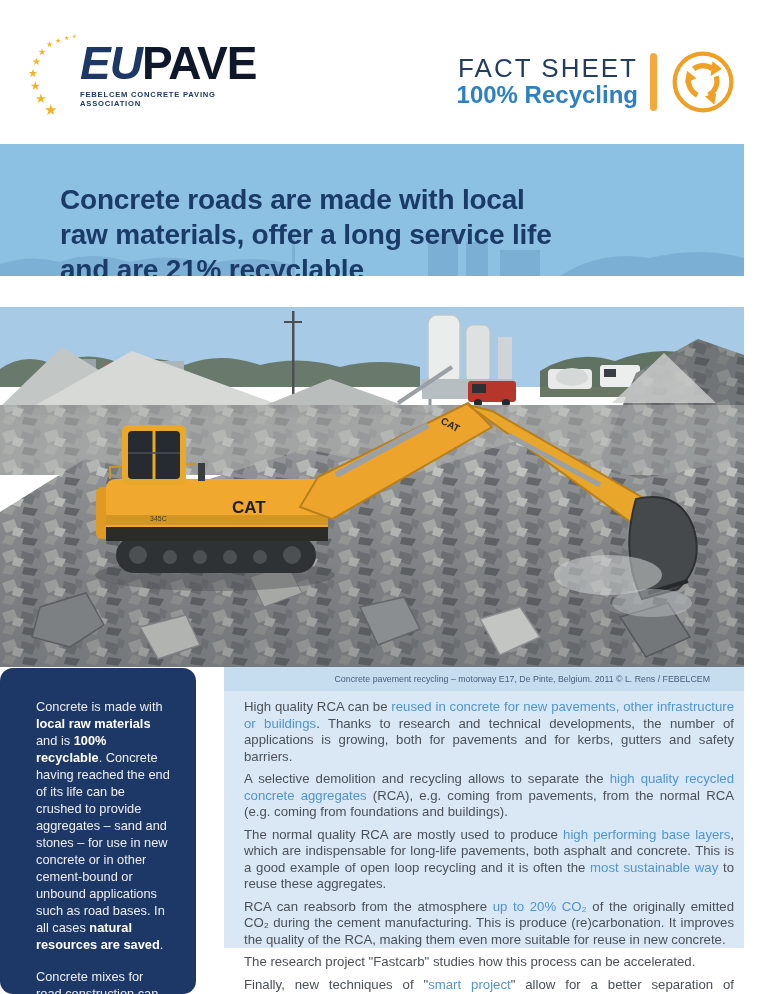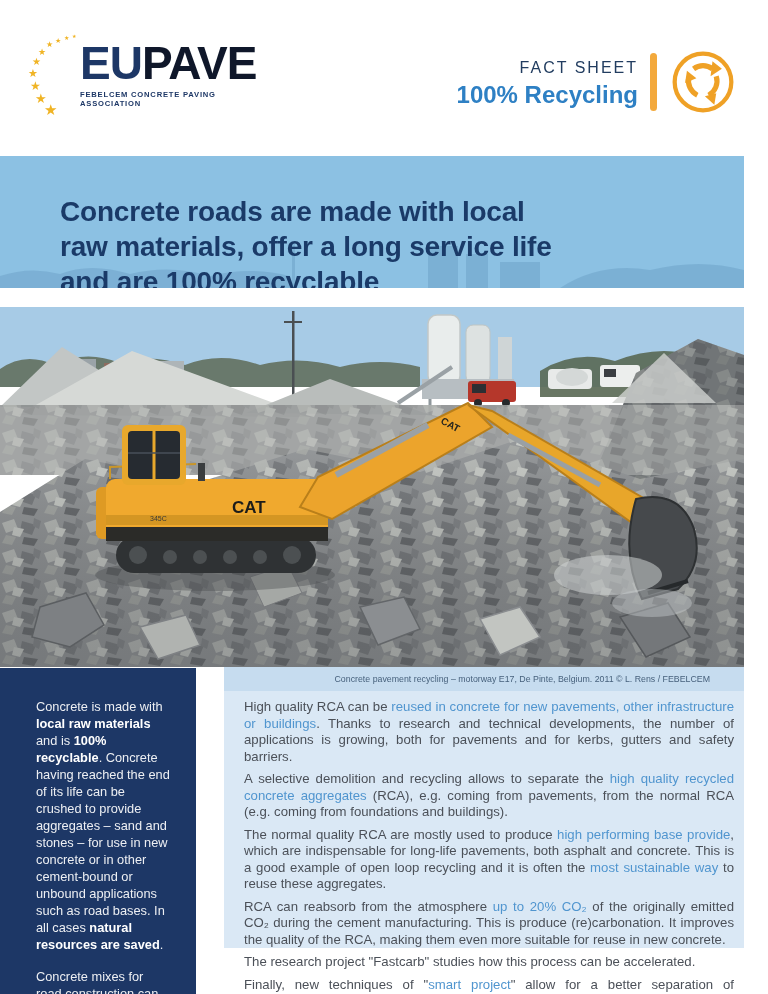--- a/index.html
+++ b/index.html
@@ -6,43 +6,43 @@
   .page{position:relative;width:768px;height:994px;background:#fff;overflow:hidden;
         font-family:"Liberation Sans",sans-serif;}
 
   
   .header{position:absolute;top:0;left:0;width:768px;height:140px;background:#fff;}
   .logo{position:absolute;top:34px;left:28px;width:240px;height:92px;}
   .stars{position:absolute;left:0;top:0;width:60px;height:88px;}
   .stars span{position:absolute;color:#f0b425;line-height:1;}
   .logo-text{position:absolute;left:52px;top:6px;}
   .logo-word{font-weight:800;font-size:46px;letter-spacing:-1px;line-height:46px;}
-  .logo-eu{color:#1d3766;}
+  .logo-eu{color:#1d3766;font-style:italic;}
   .logo-pave{color:#0f172a;font-weight:600;}
   .logo-tagline{margin-top:4px;font-size:7.6px;font-weight:700;letter-spacing:.8px;color:#1d3766;}
 
   .fact-block{position:absolute;top:48px;right:31px;display:flex;align-items:center;}
   .fact-text{text-align:right;margin-right:12px;}
-  .fs-label{font-size:16px;letter-spacing:2px;color:#223d60;font-weight:500;line-height:26px;}
+  .fs-label{font-size:26px;letter-spacing:2px;color:#223d60;font-weight:500;line-height:26px;}
   .fs-topic{font-size:24px;font-weight:800;color:#2e80c4;line-height:28px;}
   .orange-bar{width:7px;height:58px;border-radius:4px;background:#f3a93c;margin-right:12px;}
   .recycle-badge{width:68px;height:68px;}
 
   
-  .banner{position:absolute;top:156px;left:0;width:744px;height:132px;background:#8cc1e3;overflow:hidden;}
+  .banner{position:absolute;top:144px;left:0;width:744px;height:132px;background:#8cc1e3;overflow:hidden;}
   .banner-sil{position:absolute;bottom:0;left:0;}
   .banner-title{position:absolute;left:60px;top:38px;font-size:28px;font-weight:800;
                 color:#1a3a68;line-height:35px;letter-spacing:-.2px;}
 
   
   .photo{position:absolute;top:307px;left:0;width:744px;height:360px;margin:0;overflow:hidden;}
 
   
   .sidebar{position:absolute;top:668px;left:0;width:196px;height:326px;background:#1d3766;
-           color:rgba(255,255,255,.92);overflow:hidden;}
+           color:rgba(255,255,255,.92);overflow:hidden;border-radius:13px;}
   .sidebar-inner{padding:30px 24px 0 36px;font-size:12.8px;line-height:17px;font-weight:500;}
   .sidebar p{margin:0 0 15px 0;}
   .sidebar .b{font-weight:800;color:#ffffff;}
 
   
   .panel{position:absolute;top:667px;left:224px;width:520px;height:313px;}
   .caption-row{position:absolute;top:0;left:0;width:520px;height:24px;background:#c6dcef;
                display:flex;align-items:center;justify-content:flex-end;padding-right:34px;box-sizing:border-box;}
   .caption-row span{font-size:8.8px;color:#47617c;}
   .panel-bg{position:absolute;top:24px;left:0;width:520px;height:257px;background:#dae8f5;}
@@ -109,21 +109,21 @@
         <rect x="428" y="6" width="30" height="42"></rect>
         <rect x="466" y="14" width="22" height="34"></rect>
         <rect x="500" y="22" width="40" height="26"></rect>
         <path d="M560,48 Q600,22 650,30 Q700,18 744,30 L744,48 Z"></path>
         <rect x="292" y="2" width="3" height="46"></rect>
       </g>
     </svg>
     <div class="banner-title">
       <div>Concrete roads are made with local</div>
       <div>raw materials, offer a long service life</div>
-      <div>and are 100% recyclable</div>
+      <div>and are 21% recyclable</div>
     </div>
   </div>
 
   <figure class="photo">
     <svg width="744" height="360" viewBox="0 0 744 360">
       <defs>
         <pattern id="rk" width="42" height="30" patternUnits="userSpaceOnUse">
           <rect width="42" height="30" fill="#96999b"></rect>
           <polygon points="2,6 14,2 18,12 6,16" fill="#b9bcb9"></polygon>
           <polygon points="22,4 36,8 32,18 20,14" fill="#7c7f82"></polygon>
@@ -235,20 +235,20 @@
   </aside>
 
   <main class="panel">
     <div class="caption-row">
       <span>Concrete pavement recycling – motorway E17, De Pinte, Belgium. 2011 © L. Rens / FEBELCEM</span>
     </div>
     <div class="panel-bg"></div>
     <div class="body-text">
       <p><span>High quality RCA can be </span><span class="h">reused in concrete for new pavements, other infrastructure or buildings</span><span>. Thanks to research and technical developments, the number of applications is growing, both for pavements and for kerbs, gutters and safety barriers.</span></p>
       <p><span>A selective demolition and recycling allows to separate the </span><span class="h">high quality recycled concrete aggregates</span><span> (RCA), e.g. coming from pavements, from the normal RCA (e.g. coming from foundations and buildings).</span></p>
-      <p><span>The normal quality RCA are mostly used to produce </span><span class="h">high performing base provide</span><span>, which are indispensable for long-life pavements, both asphalt and concrete. This is a good example of open loop recycling and it is often the </span><span class="h">most sustainable way</span><span> to reuse these aggregates.</span></p>
+      <p><span>The normal quality RCA are mostly used to produce </span><span class="h">high performing base layers</span><span>, which are indispensable for long-life pavements, both asphalt and concrete. This is a good example of open loop recycling and it is often the </span><span class="h">most sustainable way</span><span> to reuse these aggregates.</span></p>
       <p><span>RCA can reabsorb from the atmosphere </span><span class="h">up to 20% CO₂</span><span> of the originally emitted CO₂ during the cement manufacturing. This is produce (re)carbonation. It improves the quality of the RCA, making them even more suitable for reuse in new concrete.</span></p>
       <p><span>The research project "Fastcarb" studies how this process can be accelerated.</span></p>
       <p><span>Finally, new techniques of "</span><span class="h">smart project</span><span>" allow for a better separation of aggregates and hardened cement paste in crushed concrete. This results in a </span><span class="h">better</span></p>
     </div>
   </main>
 
 </div>
 
 </body></html>

